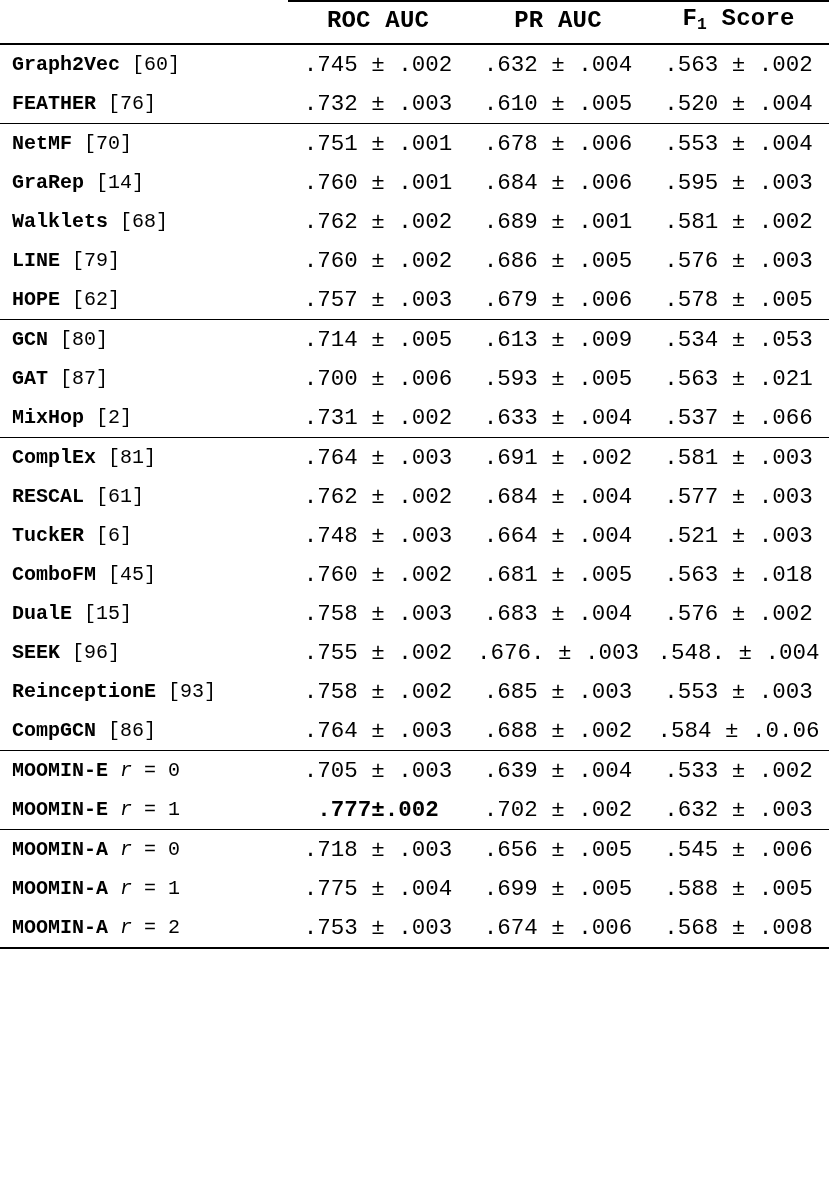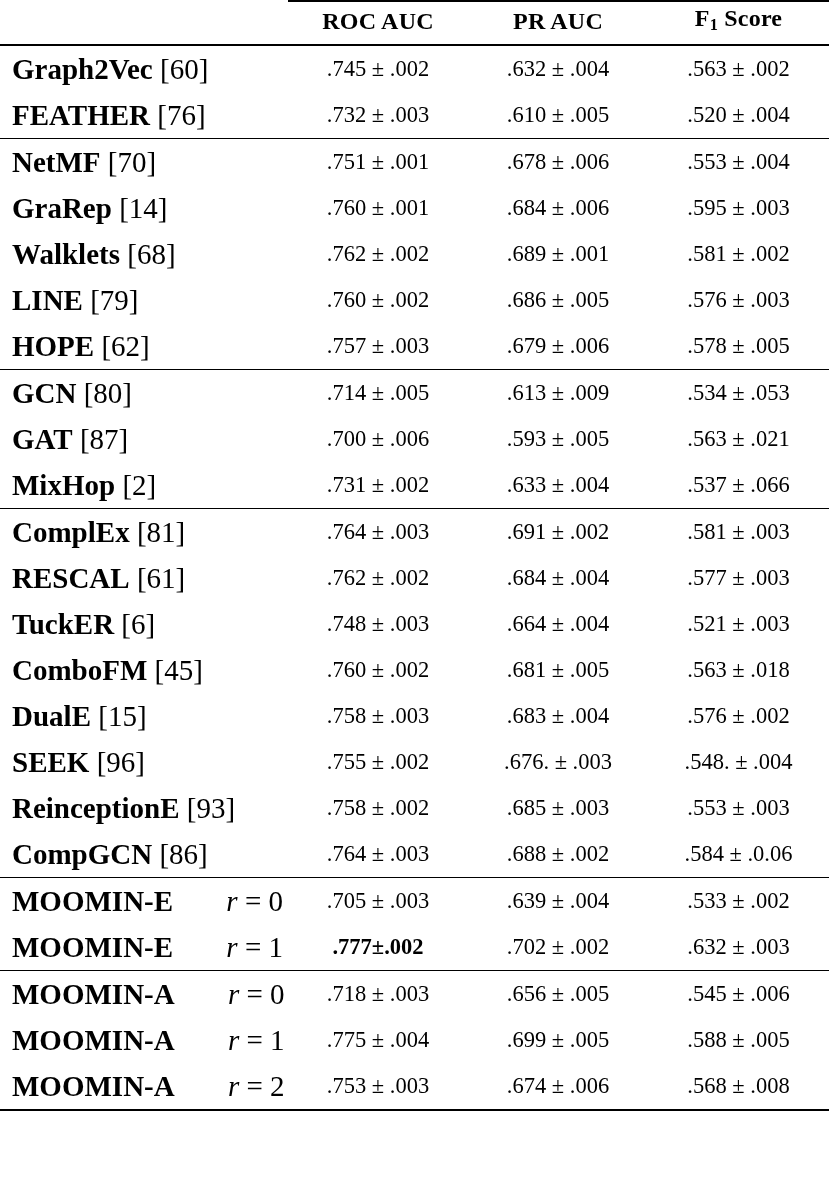--- a/index.html
+++ b/index.html
@@ -12,20 +12,21 @@
     height: 1204px;
     font-family: "Liberation Serif", "DejaVu Serif", serif;
     color: #000000;
     overflow: hidden;
   }
   #results-table-wrap {
     width: 829px;
     height: 1204px;
     position: relative;
     box-sizing: border-box;
+    font-family: Liberation Mono, monospace;
   }
   table.results {
     width: 829px;
     border-collapse: collapse;
     table-layout: fixed;
     font-size: 22.5px;
   }
   col.c-model  { width: 288px; }
   col.c-roc    { width: 180px; }
   col.c-pr     { width: 180px; }
@@ -67,26 +68,26 @@
     font-size: 24px;
     letter-spacing: 0.2px;
   }
   th.colhead.blank { border: none; }
 
   td.model {
     text-align: left;
     padding-left: 12px;
     padding-top: 6.5px;
     padding-bottom: 6.5px;
-    font-size: 29px;
+    font-size: 20px;
     white-space: nowrap;
   }
   td.model .nm { font-weight: bold; }
   td.model .cite { font-weight: normal; }
-  td.model .param { font-weight: normal; margin-left: 46px; }
+  td.model .param { font-weight: normal; }
   td.model .param .rv { font-style: italic; }
 
   td.val {
     text-align: center;
     padding-top: 6.5px;
     padding-bottom: 6.5px;
     font-size: 22.5px;
     white-space: nowrap;
     font-weight: normal;
   }

